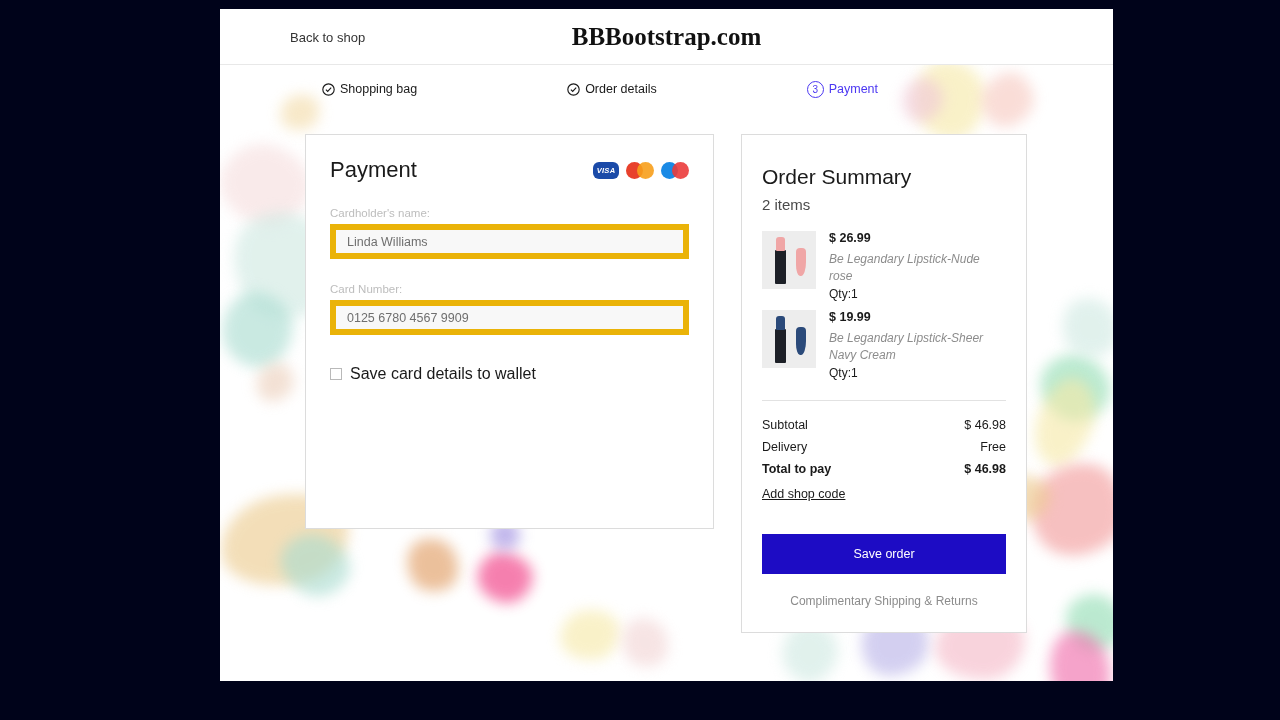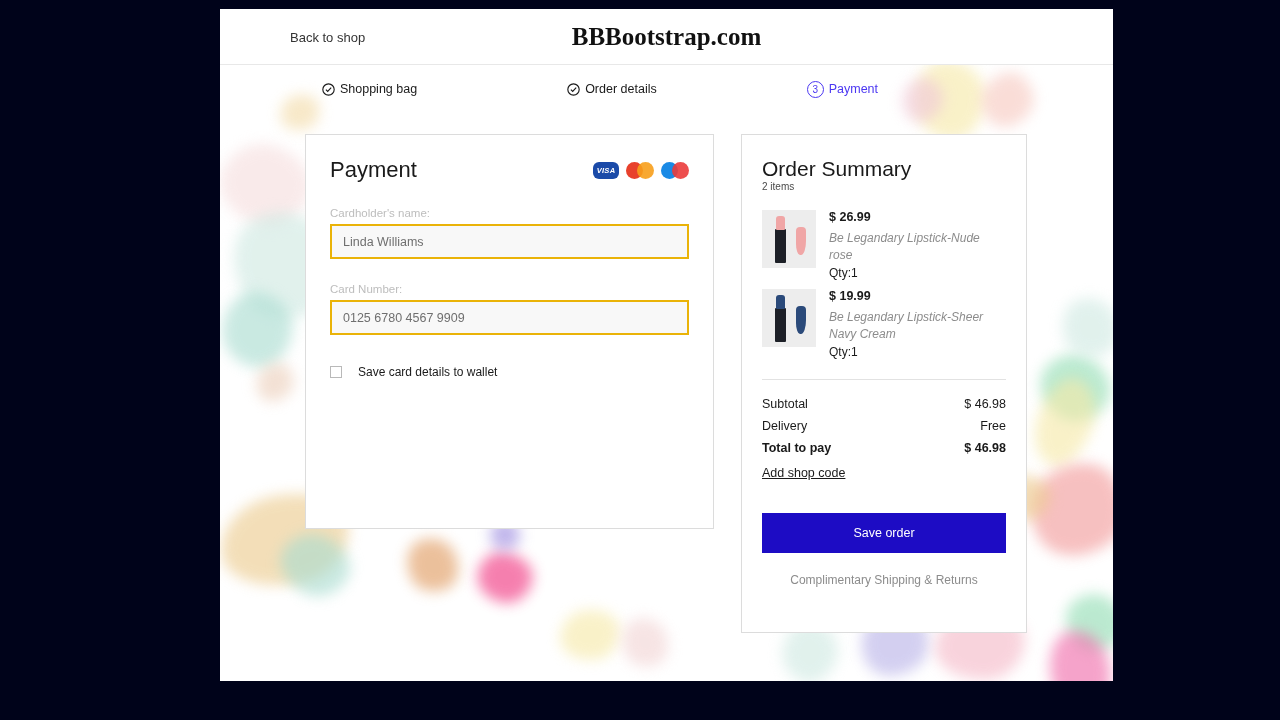--- a/index.html
+++ b/index.html
@@ -110,21 +110,21 @@
     position: absolute; top: 0; width: 17px; height: 17px;
     border-radius: 50%; display: block;
   }
   .two-circle i.l { left: 0; }
   .two-circle i.r { right: 0; }
 
   .field-label {
     font-size: 11.5px; color: #bdbdbd; margin-top: 24px; margin-bottom: 5px;
   }
   .field-box {
-    height: 35px; border: 2px solid #eab308; background: #f8f8f8;
+    height: 35px; border: 6px solid #eab308; background: #f8f8f8;
     display: flex; align-items: center; padding: 0 11px;
     font-size: 12.5px; color: #6f6f6f;
     position: relative;
   }
   .field-box.value { color: #6f6f6f; }
   .field-box.placeholder { color: #b4b4b4; }
 
   #small-fields { display: flex; gap: 25px; }
   #expiry-col { width: 113px; }
   #cvv-col { width: 113px; }
@@ -134,33 +134,33 @@
   }
 
   #save-row {
     display: flex; align-items: center; gap: 8px;
     margin-top: 30px;
   }
   #save-checkbox {
     width: 12px; height: 12px; border: 1px solid #b9b9b9; background: #fff;
     display: inline-block; cursor: pointer; flex: none;
   }
-  #save-label { font-size: 12px; color: #1a1a1a; cursor: pointer; margin-left: 8px; }
+  #save-label { font-size: 16px; color: #1a1a1a; cursor: pointer; }
 
   
   #summary-card {
     position: absolute;
     left: 521px; top: 21px;
     width: 286px; height: 499px;
     background: #fff;
     border: 1px solid #dcdcdc;
-    padding: 22px 20px;
+    padding: 30px 20px;
   }
   #summary-title { font-size: 21px; color: #1a1a1a; font-weight: 400; }
-  #summary-count { font-size: 10px; color: #4a4a4a; }
+  #summary-count { font-size: 15px; color: #4a4a4a; margin-top: 7px; }
 
   #items { margin-top: 18px; }
   .order-item { display: flex; gap: 13px; margin-bottom: 9px; }
   .thumb {
     width: 54px; height: 58px; background: #ededed; flex: none;
     position: relative; overflow: hidden;
   }
   .tube {
     position: absolute; left: 13px; bottom: 5px;
     width: 11px; height: 34px; background: #1d2027; border-radius: 1px;

